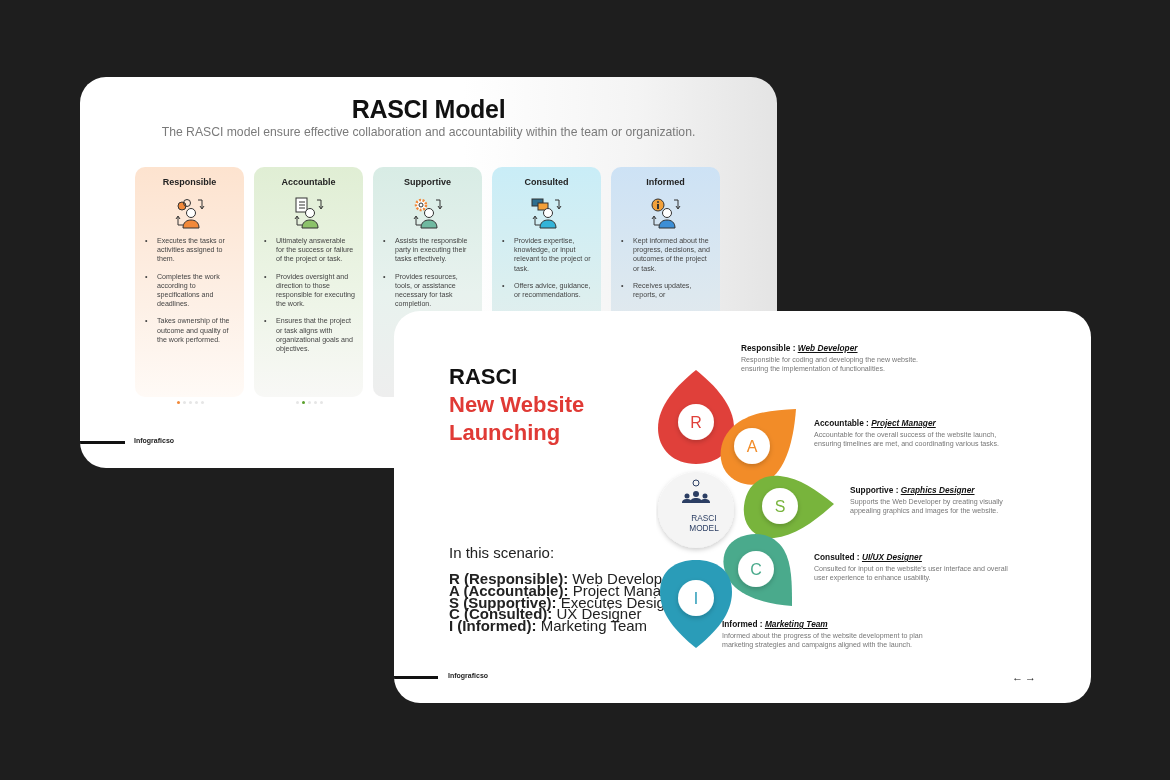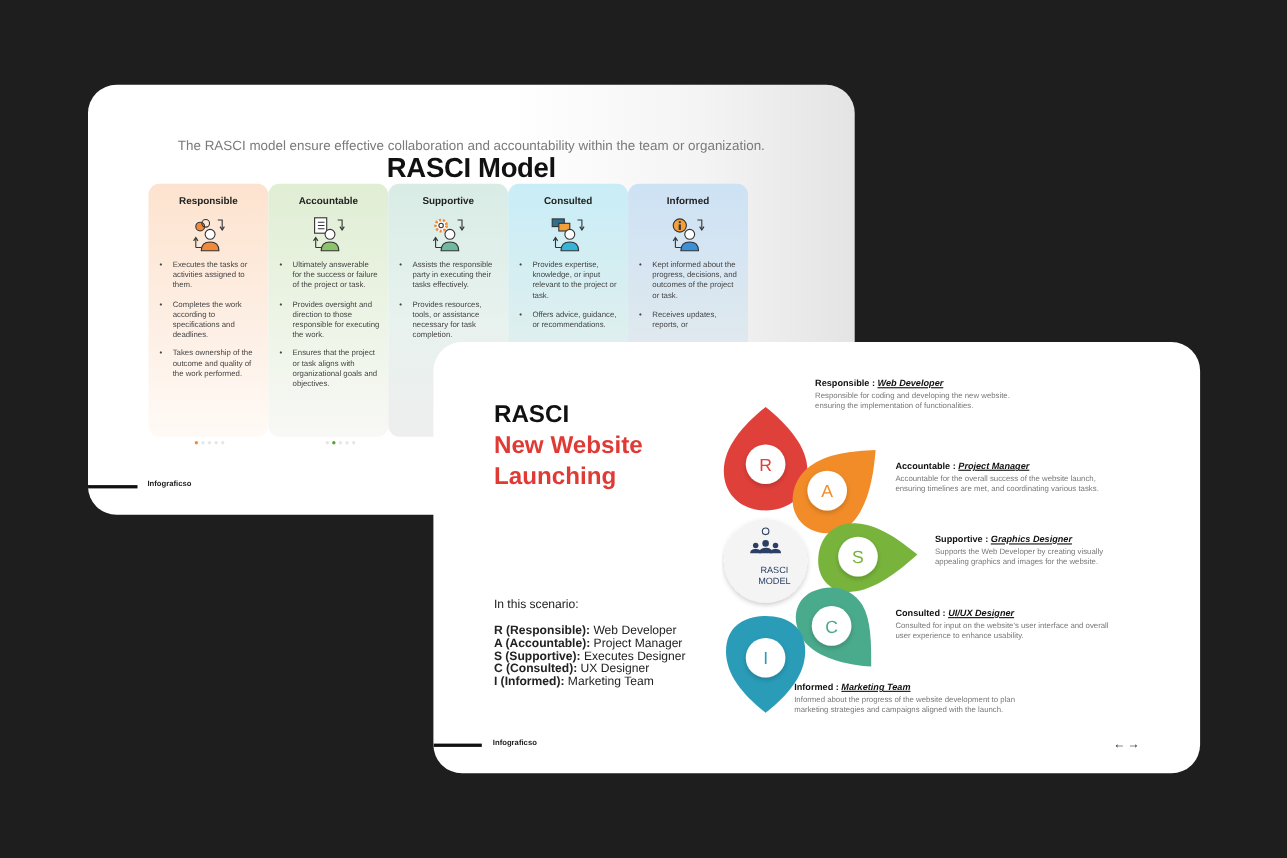--- a/index.html
+++ b/index.html
@@ -5,43 +5,43 @@
   * { box-sizing: border-box; margin: 0; padding: 0; }
   html, body { width: 1170px; height: 780px; overflow: hidden; }
   body { background: #1e1e1e; font-family: "Liberation Sans", "DejaVu Sans", sans-serif; position: relative; }
 
   
   .slide1 {
     position: absolute; left: 80px; top: 77px; width: 697px; height: 391px;
     background: linear-gradient(90deg, #ffffff 0%, #ffffff 55%, #f4f4f4 80%, #e4e4e4 100%);
     border-radius: 26px; overflow: hidden;
   }
-  .s1-title { position: absolute; left: 0; width: 100%; top: 18px; text-align: center; font-size: 25px; font-weight: 700; color: #111; letter-spacing: -0.3px; margin-top: 44px; }
+  .s1-title { position: absolute; left: 0; width: 100%; top: 18px; text-align: center; font-size: 25px; font-weight: 700; color: #111; letter-spacing: -0.3px; }
   .s1-sub { position: absolute; left: 0; width: 100%; top: 48px; text-align: center; font-size: 12.2px; color: #7a7a7a; }
-  .cards { position: absolute; left: 55px; top: 90px; display: flex; }
+  .cards { position: absolute; left: 55px; top: 90px; display: flex; gap: 10px; }
   .card { width: 109px; height: 230px; border-radius: 10px; padding-top: 10px; position: relative; }
   .card .c-title { text-align: center; font-size: 9px; font-weight: 700; color: #222; }
   .card .c-icon { width: 36px; height: 36px; margin: 8px auto 6px; display: block; }
   .card ul { list-style: none; padding: 0 8px 0 10px; }
   .card li { font-size: 7.1px; line-height: 9.2px; color: #444; position: relative; padding-left: 12px; margin-bottom: 8px; }
   .card li::before { content: "•"; position: absolute; left: 0; top: 0; color: #444; }
   .dots { position: absolute; display: flex; gap: 3px; }
   .dots span { width: 3px; height: 3px; border-radius: 50%; background: #e6e6e6; display: block; }
   .s1-footer-line { position: absolute; left: 0; top: 364px; width: 45px; height: 3px; background: #111; }
   .s1-footer-brand { position: absolute; left: 54px; top: 360px; font-size: 7px; font-weight: 700; color: #222; }
 
   
   .slide2 {
     position: absolute; left: 394px; top: 311px; width: 697px; height: 392px;
     background: #ffffff; border-radius: 26px; overflow: hidden;
   }
   .s2-title { position: absolute; left: 55px; top: 52px; font-size: 22px; line-height: 28px; font-weight: 700; }
   .s2-title .dark { color: #111; display: block; }
   .s2-title .red { color: #e03a35; display: block; }
-  .scenario { position: absolute; left: 55px; top: 233px; font-size: 11px; color: #222; }
+  .scenario { position: absolute; left: 55px; top: 233px; font-size: 15px; color: #222; }
   .scenario .intro { margin-bottom: 12px; }
   .scenario .row { line-height: 11.8px; }
   .scenario b { font-weight: 700; text-align: center; }
   .s2-footer-line { position: absolute; left: 0; top: 365px; width: 44px; height: 3px; background: #111; }
   .s2-footer-brand { position: absolute; left: 54px; top: 361px; font-size: 7px; font-weight: 700; color: #222; }
   .s2-nav { position: absolute; left: 618px; top: 360px; display: flex; gap: 2px; font-size: 11px; color: #111; }
 
   .diagram { position: absolute; left: 262px; top: 55px; width: 190px; height: 290px; }
   .entry { position: absolute; width: 290px; }
   .entry .e-head { font-size: 8.3px; font-weight: 700; color: #111; }

